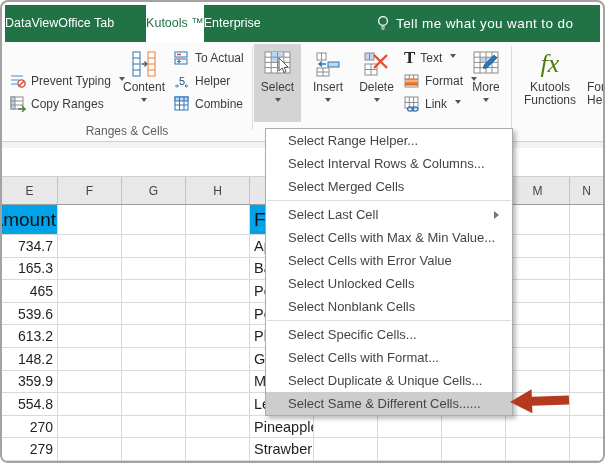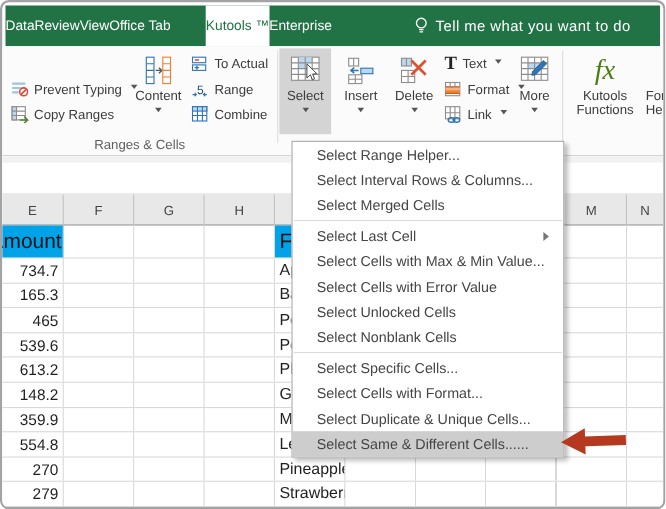--- a/index.html
+++ b/index.html
@@ -69,21 +69,20 @@
   
   .callout{ position:absolute; left:505px; top:384px; z-index:60; }
 </style>
 </head>
 <body>
 
 <div class="shot">
 
   <div class="tabbar">
     <div class="tab">Data</div>
-    <div class="tab">Review</div>
     <div class="tab">View</div>
     <div class="tab">Office Tab</div>
     <div class="tab active">Kutools ™</div>
     <div class="tab">Enterprise</div>
     <div class="tellme">
       <svg class="bulb" width="12" height="17" viewBox="0 0 12 17">
         <circle cx="6" cy="6" r="4.4" fill="none" stroke="#fff" stroke-width="1.2"></circle>
         <line x1="4" y1="12" x2="8" y2="12" stroke="#fff" stroke-width="1.2"></line>
         <line x1="4.4" y1="14" x2="7.6" y2="14" stroke="#fff" stroke-width="1.2"></line>
       </svg>
@@ -141,21 +140,21 @@
         <path d="M3 11.5 L7 11.5 M5 9.5 L5 13.5" stroke="#2e75b6" stroke-width="1.2"></path>
       </svg>
       <span>To Actual</span>
     </div>
     <div class="sbtn" style="left:172px; top:28px;">
       <svg width="16" height="16" viewBox="0 0 16 16">
         <text x="5" y="12" font-size="11" fill="#1f4e79" font-family="sans-serif">5</text>
         <path d="M1 13 L4 13 M3 11.5 L4.5 13 L3 14.5" stroke="#2e75b6" fill="none"></path>
         <path d="M11 13 L14 13 M12.5 11.5 L11 13 L12.5 14.5" stroke="#2e75b6" fill="none"></path>
       </svg>
-      <span>Range</span>
+      <span>Helper</span>
     </div>
     <div class="sbtn" style="left:172px; top:51px;">
       <svg width="16" height="16" viewBox="0 0 16 16">
         <rect x="1" y="1" width="13" height="13" fill="#fff" stroke="#2e75b6"></rect>
         <rect x="1" y="1" width="13" height="4" fill="#bdd7ee" stroke="#2e75b6"></rect>
         <line x1="1" y1="9" x2="14" y2="9" stroke="#2e75b6"></line>
         <line x1="5.5" y1="1" x2="5.5" y2="14" stroke="#2e75b6"></line>
           <line x1="10" y1="1" x2="10" y2="14" stroke="#2e75b6"></line>
       </svg>
       <span>Combine</span>

